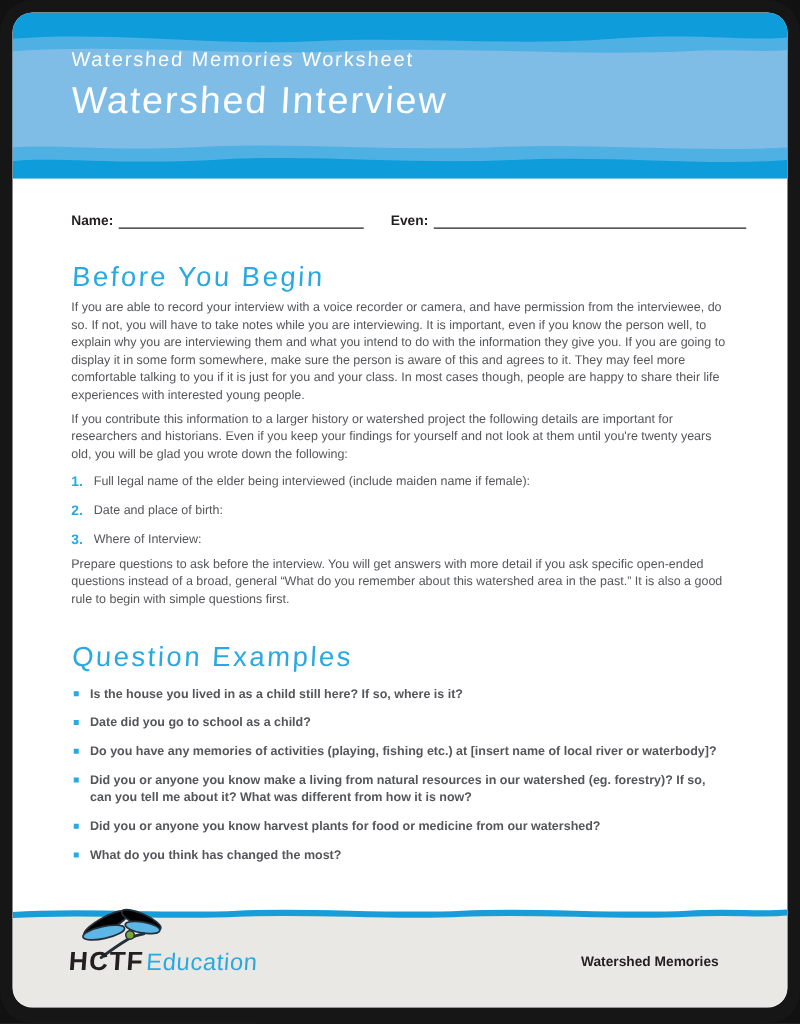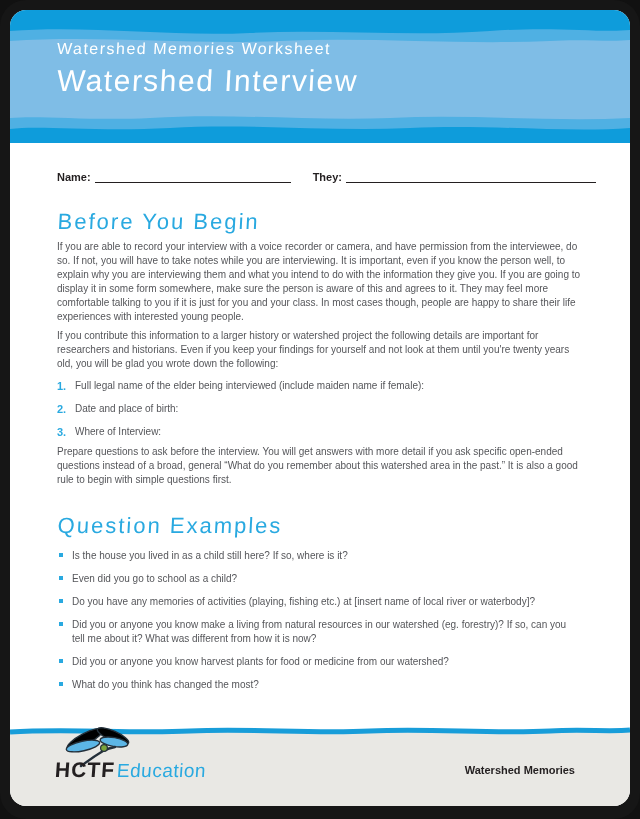--- a/index.html
+++ b/index.html
@@ -52,21 +52,21 @@
 
   .para { font-size:10px; line-height:1.4; margin-top:5px; }
 
   .numlist { margin-top:6px; }
   .num-item { display:flex; margin-top:8px; font-size:10px; line-height:1.35; }
   .num-item .num {
     color:#29a9e0; font-weight:bold; font-size:11px; width:18px; flex:0 0 18px;
   }
 
   .bullets { margin-top:10px; }
-  .bullet-row { display:flex; margin-top:9px; font-size:10px; line-height:1.4; }
+  .bullet-row { display:flex; margin-top:9px; font-size:10px; line-height:1.4;font-weight:bold; }
   .bullet-row .sq {
     flex:0 0 4px; width:4px; height:4px; background:#29a9e0;
     margin:4px 9px 0 2px;
   }
   .bullet-row .btext { max-width:505px; }
 
   
   .ftr { position:absolute; left:0; right:0; bottom:0; height:83px; }
   .ftr svg.wave { position:absolute; left:0; top:0; width:100%; height:83px; display:block; }
   .ftr-inner {
@@ -105,21 +105,21 @@
     </div>
 
     <div class="content">
 
       <div class="fields-row">
         <div class="field">
           <span class="field-label">Name:</span>
           <span class="field-line name-line"></span>
         </div>
         <div class="field">
-          <span class="field-label">They:</span>
+          <span class="field-label">Even:</span>
           <span class="field-line date-line"></span>
         </div>
       </div>
 
       <div class="sec-heading first">Before You Begin</div>
 
       <p class="para">If you are able to record your interview with a voice recorder or camera, and have permission from the interviewee, do so. If not, you will have to take notes while you are interviewing. It is important, even if you know the person well, to explain why you are interviewing them and what you intend to do with the information they give you. If you are going to display it in some form somewhere, make sure the person is aware of this and agrees to it. They may feel more comfortable talking to you if it is just for you and your class. In most cases though, people are happy to share their life experiences with interested young people.</p>
       <p class="para">If you contribute this information to a larger history or watershed project the following details are important for researchers and historians. Even if you keep your findings for yourself and not look at them until you're twenty years old, you will be glad you wrote down the following:</p>
 
       <div class="numlist">
@@ -141,21 +141,21 @@
 
       <div class="sec-heading second">Question Examples</div>
 
       <div class="bullets">
         <div class="bullet-row">
           <span class="sq"></span>
           <span class="btext">Is the house you lived in as a child still here? If so, where is it?</span>
         </div>
         <div class="bullet-row">
           <span class="sq"></span>
-          <span class="btext">Even did you go to school as a child?</span>
+          <span class="btext">Date did you go to school as a child?</span>
         </div>
         <div class="bullet-row">
           <span class="sq"></span>
           <span class="btext">Do you have any memories of activities (playing, fishing etc.) at [insert name of local river or waterbody]?</span>
         </div>
         <div class="bullet-row">
           <span class="sq"></span>
           <span class="btext">Did you or anyone you know make a living from natural resources in our watershed (eg. forestry)? If so, can you tell me about it? What was different from how it is now?</span>
         </div>
         <div class="bullet-row">

